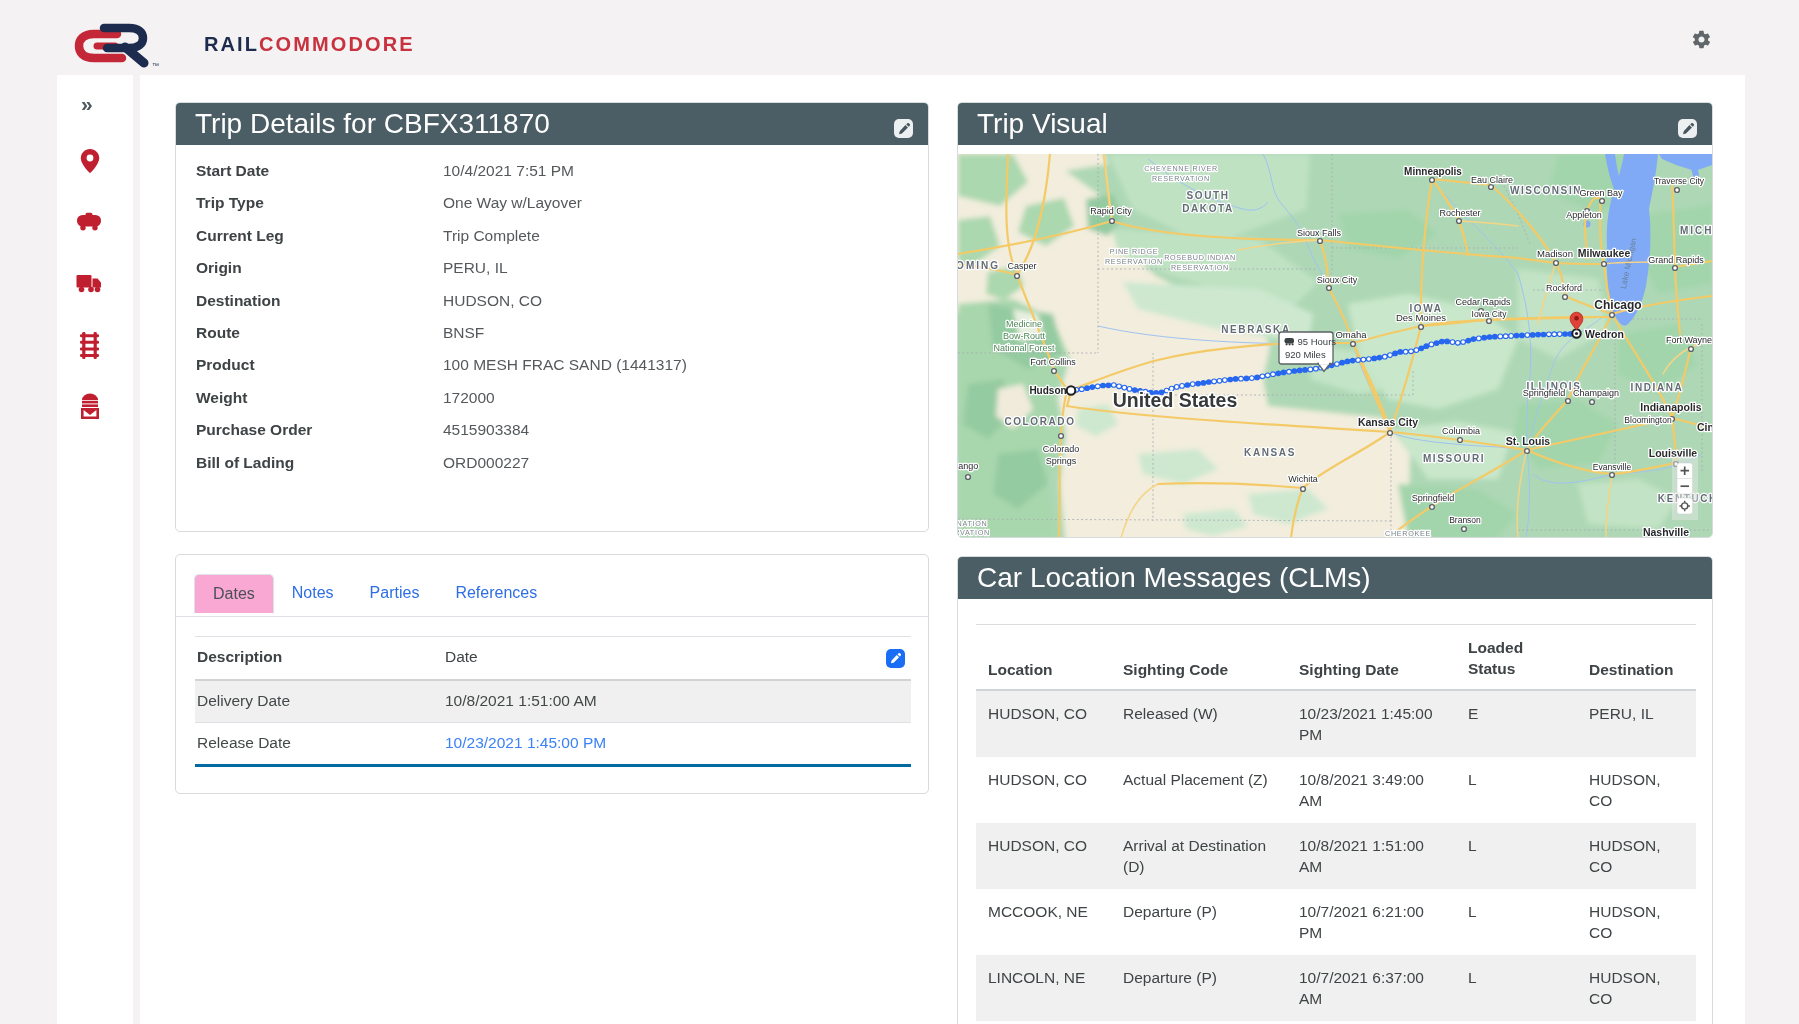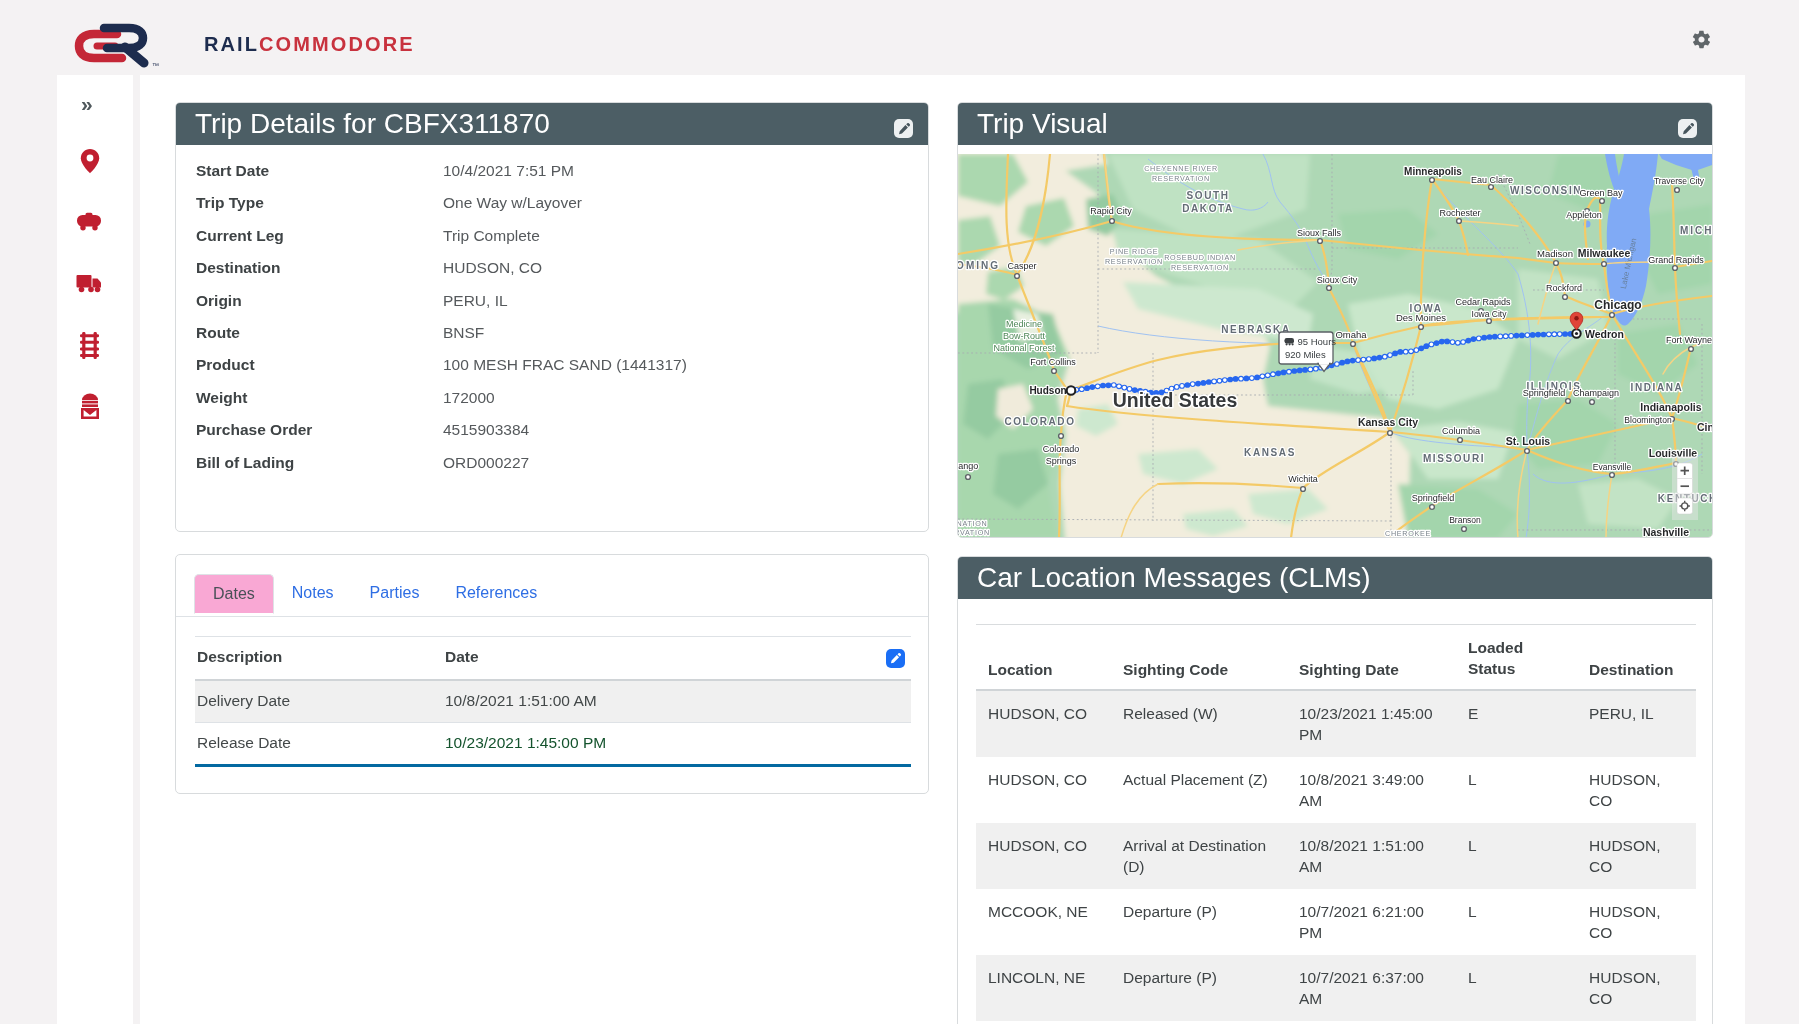--- a/index.html
+++ b/index.html
@@ -88,59 +88,59 @@
   <div class="editsq">
         <svg width="12" height="12" viewBox="0 0 16 16" fill="#46555c">
           <path d="M12.1.6a1.9 1.9 0 0 1 2.7 0l.6.6a1.9 1.9 0 0 1 0 2.7l-1.2 1.2-3.3-3.3L12.1.6zM9.9 2.8l3.3 3.3-7.9 7.9-3.9.9.9-3.9 7.6-8.2z"></path>
         </svg>
       </div>
  </div>
  <div class="kv">
   <div class="row"><span class="k">Start Date</span><span class="v">10/4/2021 7:51 PM</span></div>
   <div class="row"><span class="k">Trip Type</span><span class="v">One Way w/Layover</span></div>
   <div class="row"><span class="k">Current Leg</span><span class="v">Trip Complete</span></div>
+  <div class="row"><span class="k">Origin</span><span class="v">PERU, IL</span></div>
   <div class="row"><span class="k">Destination</span><span class="v">HUDSON, CO</span></div>
-  <div class="row"><span class="k">Origin</span><span class="v">PERU, IL</span></div>
   <div class="row"><span class="k">Route</span><span class="v">BNSF</span></div>
   <div class="row"><span class="k">Product</span><span class="v">100 MESH FRAC SAND (1441317)</span></div>
   <div class="row"><span class="k">Weight</span><span class="v">172000</span></div>
   <div class="row"><span class="k">Purchase Order</span><span class="v">4515903384</span></div>
   <div class="row"><span class="k">Bill of Lading</span><span class="v">ORD000227</span></div>
  </div>
 </div>
 
 <div class="card" style="left:175px;top:554px;width:754px;height:240px">
  <div class="tabs">
   <div class="tab active">Dates</div>
       <div class="tab">Notes</div>
       <div class="tab">Parties</div>
       <div class="tab">References</div>
  </div>
  <div style="position:absolute;left:19px;top:81px;width:716px">
   <table style="width:100%">
    <tbody>
           <tr style="border-top:1px solid #dee2e6;border-bottom:2px solid #d0d4d7;height:43px">
     <th style="font-weight:bold;color:#3e4345;width:250px;padding:11px 12px 0 2px">Description</th>
-    <th style="font-weight:bold;color:#3e4345;padding:11px 12px 0 0">Date</th>
+    <th style="font-weight:normal;color:#3e4345;padding:11px 12px 0 0">Date</th>
     <th style="width:34px;padding:0">
               <div style="width:19px;height:19px;background:#1a6ef5;border-radius:5px;margin:12px 0 0 9px;display:flex;align-items:center;justify-content:center">
                 <svg width="11" height="11" viewBox="0 0 16 16" fill="#fff">
                   <path d="M12.1.6a1.9 1.9 0 0 1 2.7 0l.6.6a1.9 1.9 0 0 1 0 2.7l-1.2 1.2-3.3-3.3L12.1.6zM9.9 2.8l3.3 3.3-7.9 7.9-3.9.9.9-3.9 7.6-8.2z"></path>
                 </svg>
               </div>
             </th>
    </tr>
    <tr style="background:#f0f0f0;height:43px">
             <td style="padding:11px 12px 0 2px;color:#434849">Delivery Date</td>
             <td style="padding:11px 12px 0 0;color:#434849">10/8/2021 1:51:00 AM</td>
             <td></td>
           </tr>
    <tr style="border-top:1px solid #dee2e6;border-bottom:3px solid #0369a1;height:43px">
             <td style="padding:11px 12px 0 2px;color:#434849">Release Date</td>
-            <td style="padding:11px 12px 0 0;color:#14532d">10/23/2021 1:45:00 PM</td>
+            <td style="padding:11px 12px 0 0;color:#3b82f6">10/23/2021 1:45:00 PM</td>
             <td></td>
           </tr>
   </tbody>
       </table>
  </div>
 </div>
 
 <div class="card" style="left:957px;top:102px;width:756px;height:436px">
  <div class="chead">Trip Visual
   <div class="editsq">

